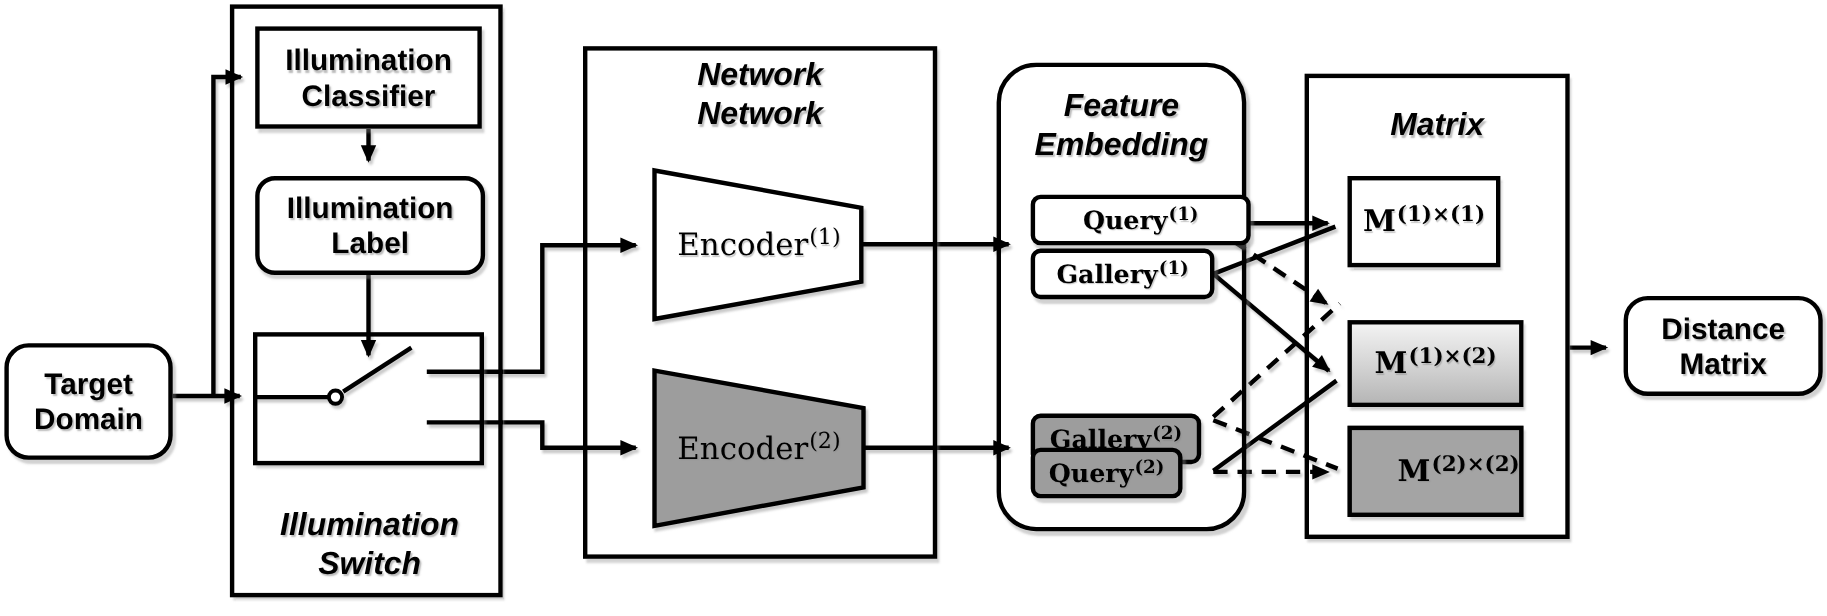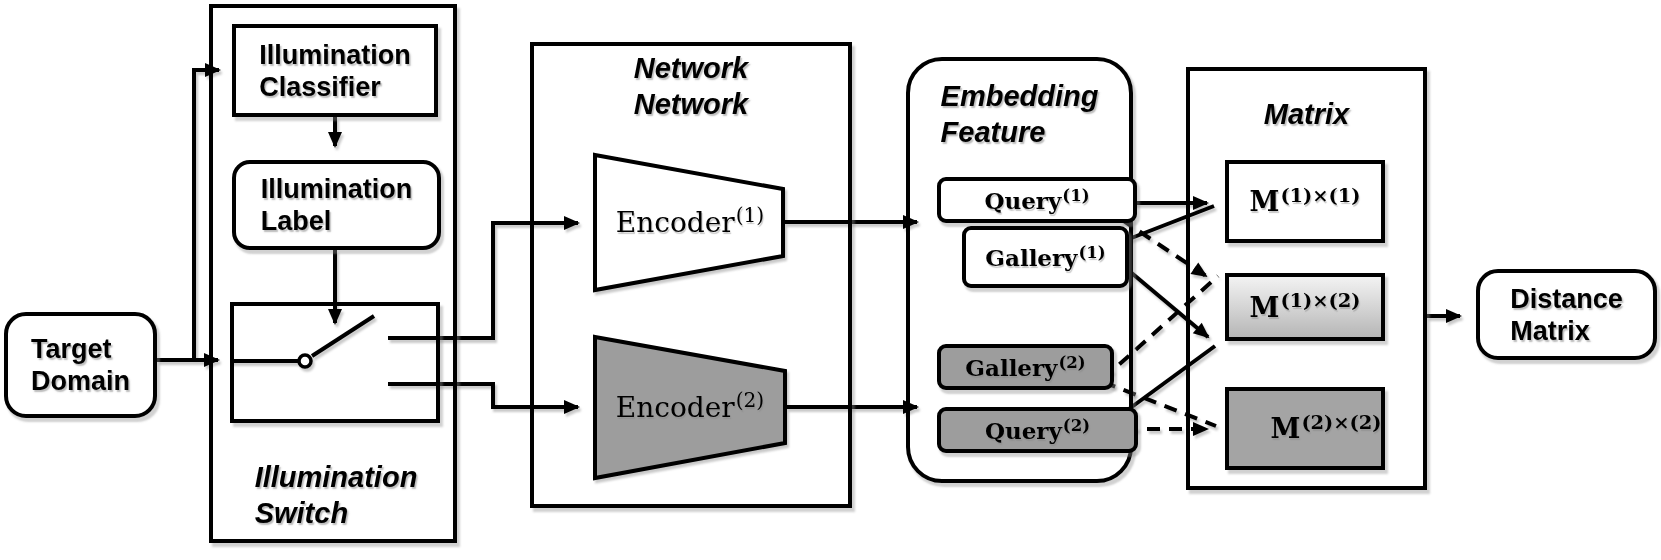--- a/index.html
+++ b/index.html
@@ -7,21 +7,21 @@
     position:relative; width:1661px; height:560px; background:#fff;
     font-family:"Liberation Sans", sans-serif; overflow:hidden;
   }
   svg.wires {
     position:absolute; left:0; top:0; z-index:1;
     filter: drop-shadow(2px 3px 1px rgba(120,120,120,.40));
   }
   .box {
     position:absolute; box-sizing:border-box; z-index:2;
     border:4px solid #000; background:#fff;
-    display:flex; align-items:center; justify-content:center; 
+    display:flex; align-items:center; justify-content:center; text-align:center;
     box-shadow:2.5px 3.5px 2px rgba(140,140,140,.40);
   }
   .container { background:transparent; }
   .noborder { border:none; background:transparent; box-shadow:none; }
   .r22 { border-radius:22px; }
   .r18 { border-radius:18px; }
   .r36 { border-radius:36px; }
   .r9  { border-radius:9px; }
   .gray { background:var(--gray,#9d9d9d); }
   .gray2 { background:var(--m22,#a4a4a4); }
@@ -130,54 +130,54 @@
   </div>
 
   <div class="box noborder" style="left:599px; top:382px; width:182px; height:50px;">
     <div class="serif enc"><span>Encoder</span><span class="sup">(2)</span></div>
   </div>
 
   <div class="box container r36" style="left:906px; top:57px; width:227px; height:426px;"></div>
 
   <div class="box noborder" style="left:913px; top:78px; width:213px; height:72px;">
     <div class="title">
+      <div>Feature</div>
       <div>Embedding</div>
-      <div>Feature</div>
     </div>
   </div>
 
   <div class="box r9" style="left:937px; top:177px; width:200px; height:46px;">
     <div class="serif feat"><span>Query</span><span class="sup">(1)</span></div>
   </div>
 
-  <div class="box r9" style="left:962px; top:226px; width:167px; height:62px;">
+  <div class="box r9" style="left:937px; top:226px; width:167px; height:46px;">
     <div class="serif feat"><span>Gallery</span><span class="sup">(1)</span></div>
   </div>
 
-  <div class="box r9 gray" style="left:937px; top:344px; width:177px; height:46px;">
+  <div class="box r9 gray" style="left:937px; top:376px; width:155px; height:46px;">
     <div class="serif feat"><span>Gallery</span><span class="sup">(2)</span></div>
   </div>
 
-  <div class="box r9 gray" style="left:937px; top:407px; width:201px; height:46px;">
+  <div class="box r9 gray" style="left:937px; top:407px; width:138px; height:46px;">
     <div class="serif feat"><span>Query</span><span class="sup">(2)</span></div>
   </div>
 
   <div class="box container" style="left:1186px; top:67px; width:241px; height:423px;"></div>
 
   <div class="box noborder" style="left:1191px; top:78px; width:231px; height:72px;">
     <div class="title">
       <div>Matrix</div>
     </div>
   </div>
 
-  <div class="box" style="left:1225px; top:160px; width:160px; height:83px;">
+  <div class="box" style="left:1225px; top:160px; width:139px; height:83px;">
     <div class="serif mtx"><span>M</span><span class="sup">(1)×(1)</span></div>
   </div>
 
-  <div class="box grad" style="left:1225px; top:273px; width:160px; height:68px;">
+  <div class="box grad" style="left:1225px; top:291px; width:160px; height:79px;">
     <div class="serif mtx"><span>M</span><span class="sup">(1)×(2)</span></div>
   </div>
 
   <div class="box gray2" style="left:1225px; top:387px; width:160px; height:83px;padding-left:42px;">
     <div class="serif mtx"><span>M</span><span class="sup">(2)×(2)</span></div>
   </div>
 
   <div class="box r22" style="left:1476px; top:269px; width:181px; height:91px;">
     <div class="lbl">
       <div>Distance</div>

